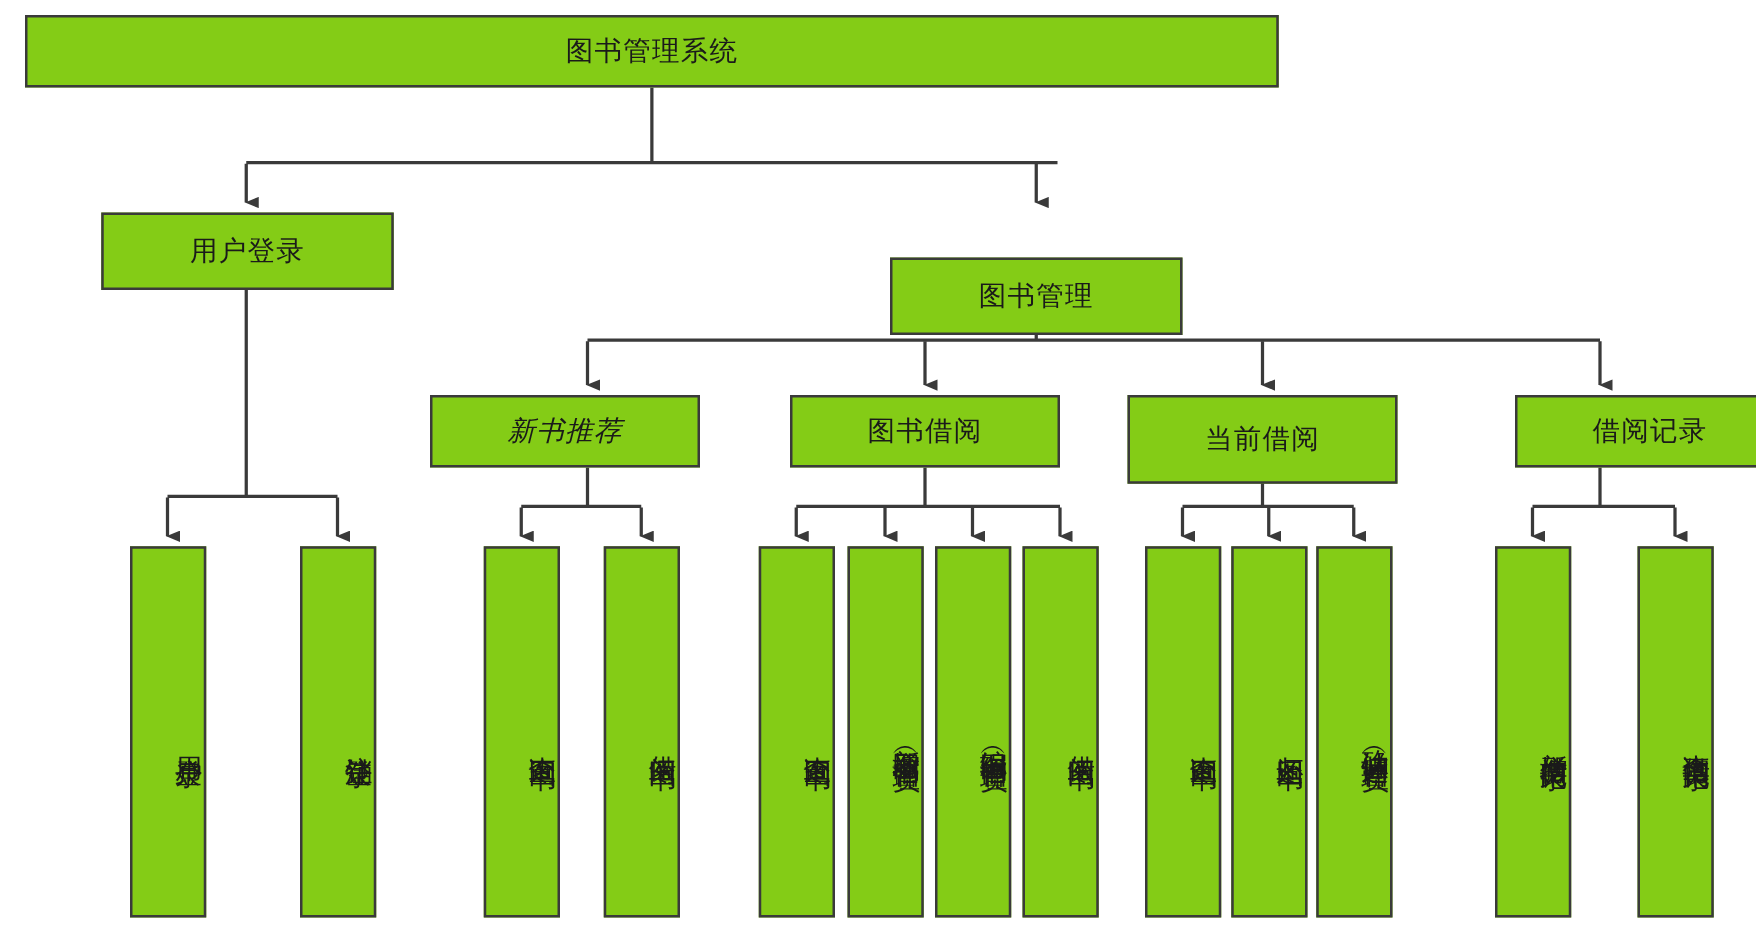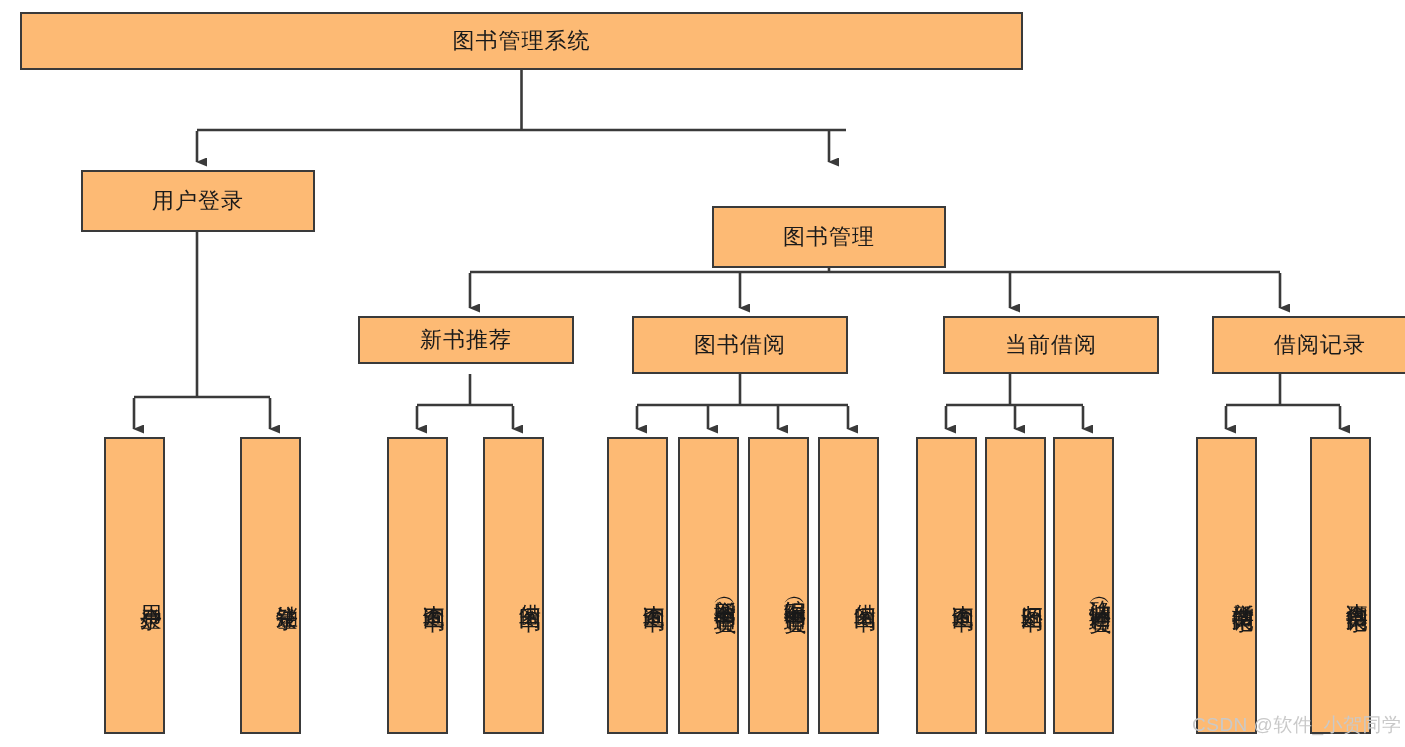--- a/index.html
+++ b/index.html
@@ -21,21 +21,21 @@
     position: absolute;
     left: 0;
     top: 0;
     width: 1405px;
     height: 747px;
     pointer-events: none;
   }
   .node {
     position: absolute;
     box-sizing: border-box;
-    background: #fdba74;
+    background: #84cc16;
     border: 2px solid #3a3a3a;
     display: flex;
     align-items: center;
     justify-content: center;
     color: #1a1a1a;
     text-align: center;
   }
   .node.horiz {
     font-size: 22px;
     letter-spacing: 1px;
@@ -126,27 +126,27 @@
     <span>图书管理系统</span>
   </div>
 
   <div class="node horiz" style="left:81px; top:170px; width:234px; height:62px;">
     <span>用户登录</span>
   </div>
   <div class="node horiz" style="left:712px; top:170px; width:234px; height:62px;margin-top:36px;">
     <span>图书管理</span>
   </div>
 
-  <div class="node horiz" style="left:358px; top:316px; width:216px; height:48px;">
+  <div class="node horiz" style="left:344px; top:316px; width:216px; height:58px;font-style:italic;">
     <span>新书推荐</span>
   </div>
   <div class="node horiz" style="left:632px; top:316px; width:216px; height:58px;text-align:center;">
     <span>图书借阅</span>
   </div>
-  <div class="node horiz" style="left:943px; top:316px; width:216px; height:58px;">
+  <div class="node horiz" style="left:902px; top:316px; width:216px; height:71px;">
     <span>当前借阅</span>
   </div>
   <div class="node horiz" style="left:1212px; top:316px; width:216px; height:58px;">
     <span>借阅记录</span>
   </div>
 
   <div class="node vert" style="left:104px; top:437px; width:61px; height:297px;">
     <span class="vtext">用户登录</span>
   </div>
   <div class="node vert" style="left:240px; top:437px; width:61px; height:297px;">
@@ -179,15 +179,14 @@
   <div class="node vert" style="left:1053px; top:437px; width:61px; height:297px;">
     <span class="vtext">确认归还（管理员）</span>
   </div>
   <div class="node vert" style="left:1196px; top:437px; width:61px; height:297px;">
     <span class="vtext">新增借阅记录</span>
   </div>
   <div class="node vert" style="left:1310px; top:437px; width:61px; height:297px;">
     <span class="vtext">查询借阅记录</span>
   </div>
 
-  <div class="watermark" style="left:1192px; top:712px;">CSDN @软件_小贺同学</div>
 
 </div>
 
 </body></html>

